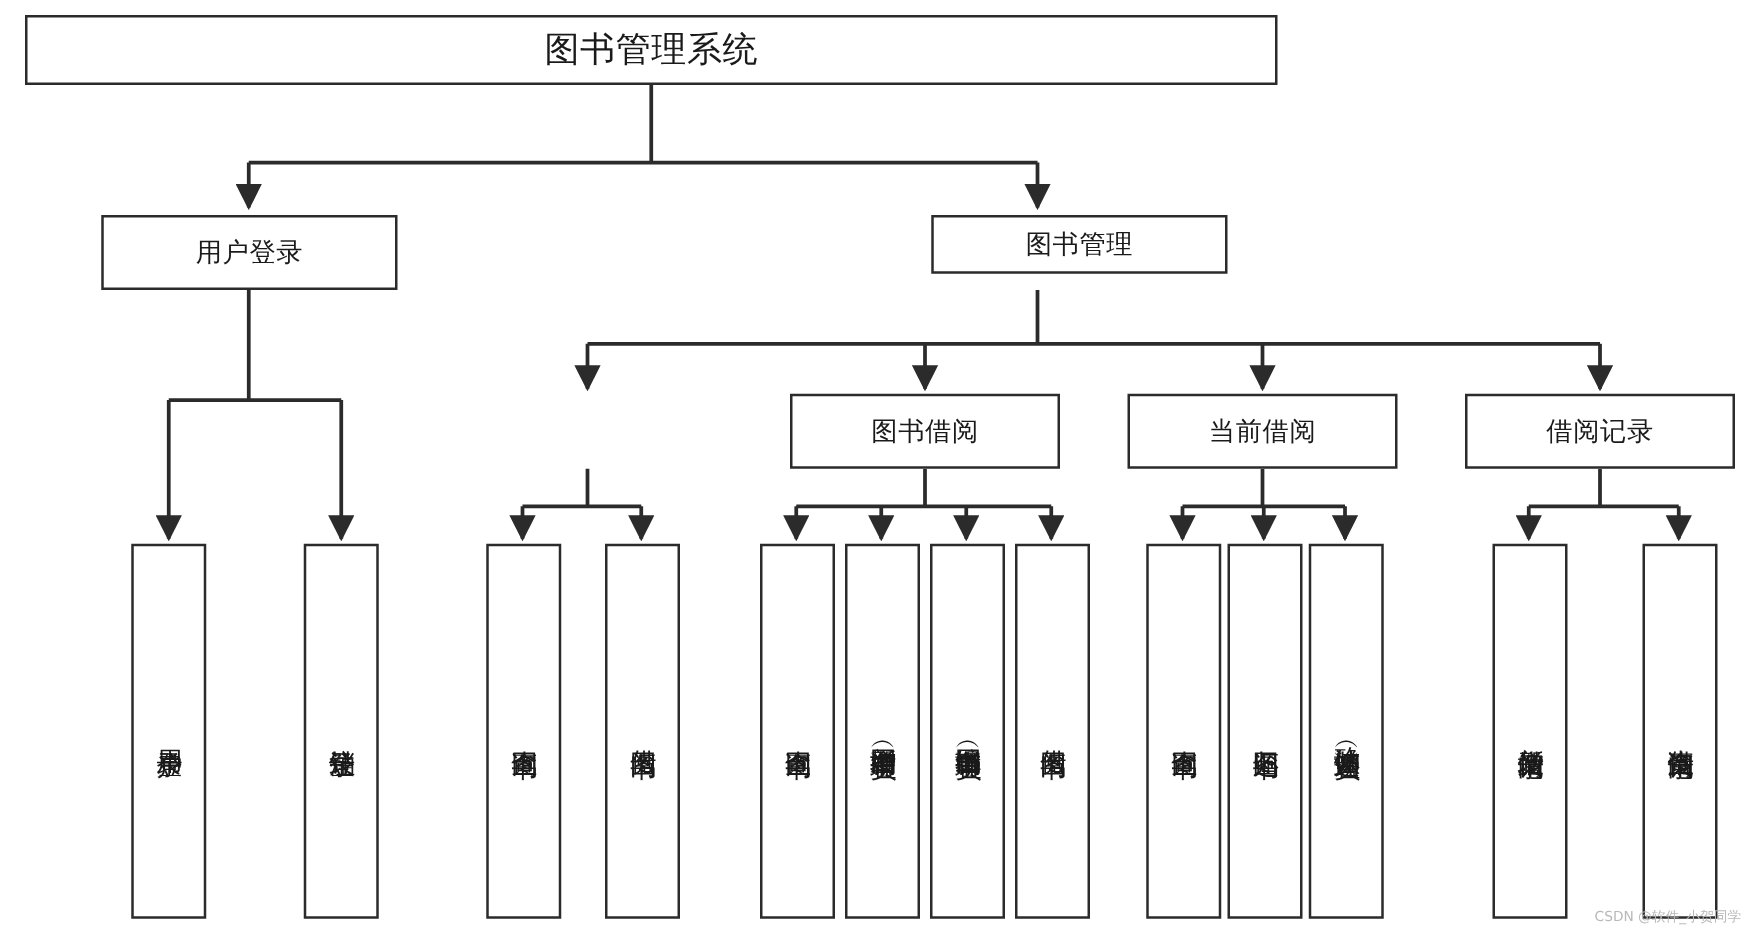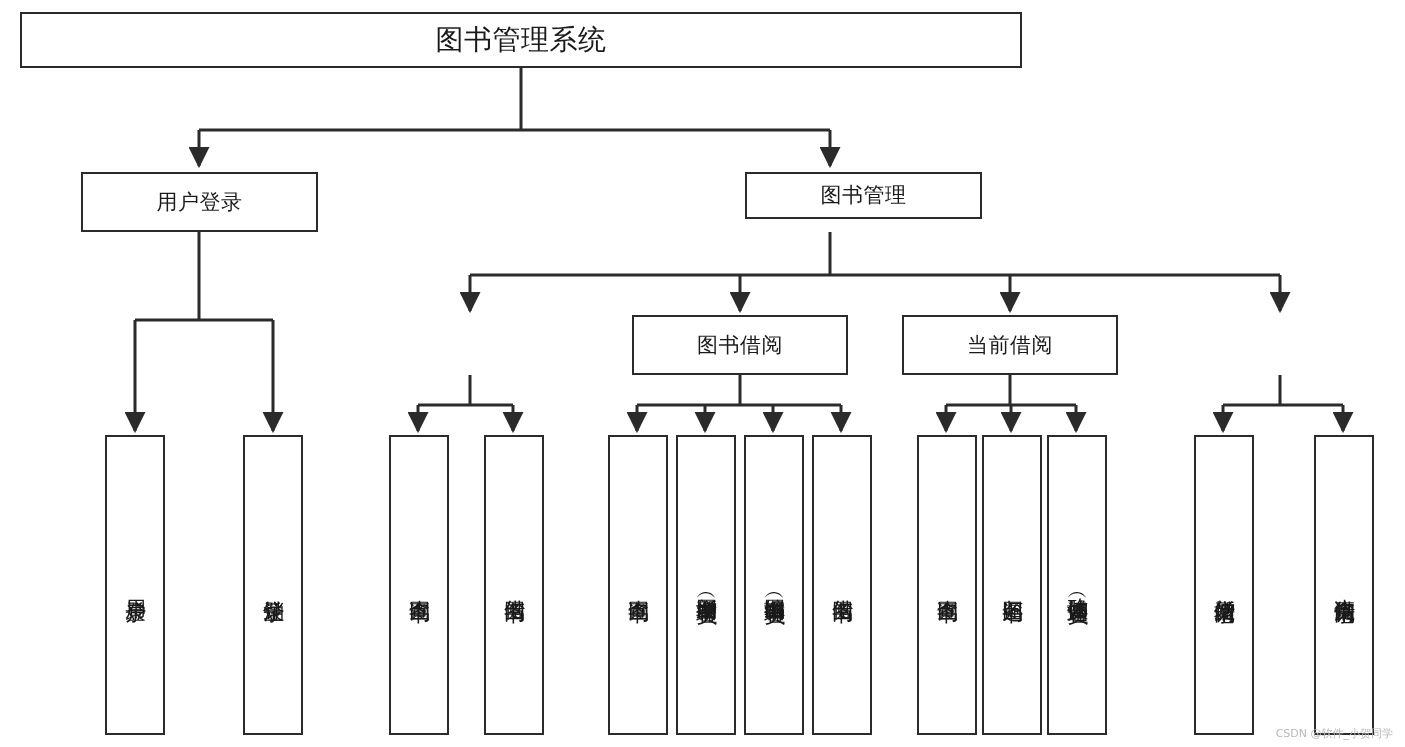--- a/index.html
+++ b/index.html
@@ -139,20 +139,23 @@
   <div class="node horiz" style="left:711px; top:172px; width:237px; height:47px;margin-left:34px;">
     <span class="label">图书管理</span>
   </div>
 
   <div class="node horiz" style="left:902px; top:315px; width:216px; height:60px;">
     <span class="label">当前借阅</span>
   </div>
   <div class="node horiz" style="left:632px; top:315px; width:216px; height:60px;">
     <span class="label">图书借阅</span>
   </div>
+  <div class="node horiz" style="left:1172px; top:315px; width:216px; height:60px;">
+    <span class="label">借阅记录</span>
+  </div>
 
   <div class="node vert" style="left:105px; top:435px; width:60px; height:300px;">
     <span class="label">用户登录</span>
   </div>
   <div class="node vert" style="left:243px; top:435px; width:60px; height:300px;">
     <span class="label">注销登录</span>
   </div>
 
   <div class="node vert" style="left:389px; top:435px; width:60px; height:300px;">
     <span class="label">查询图书</span>

